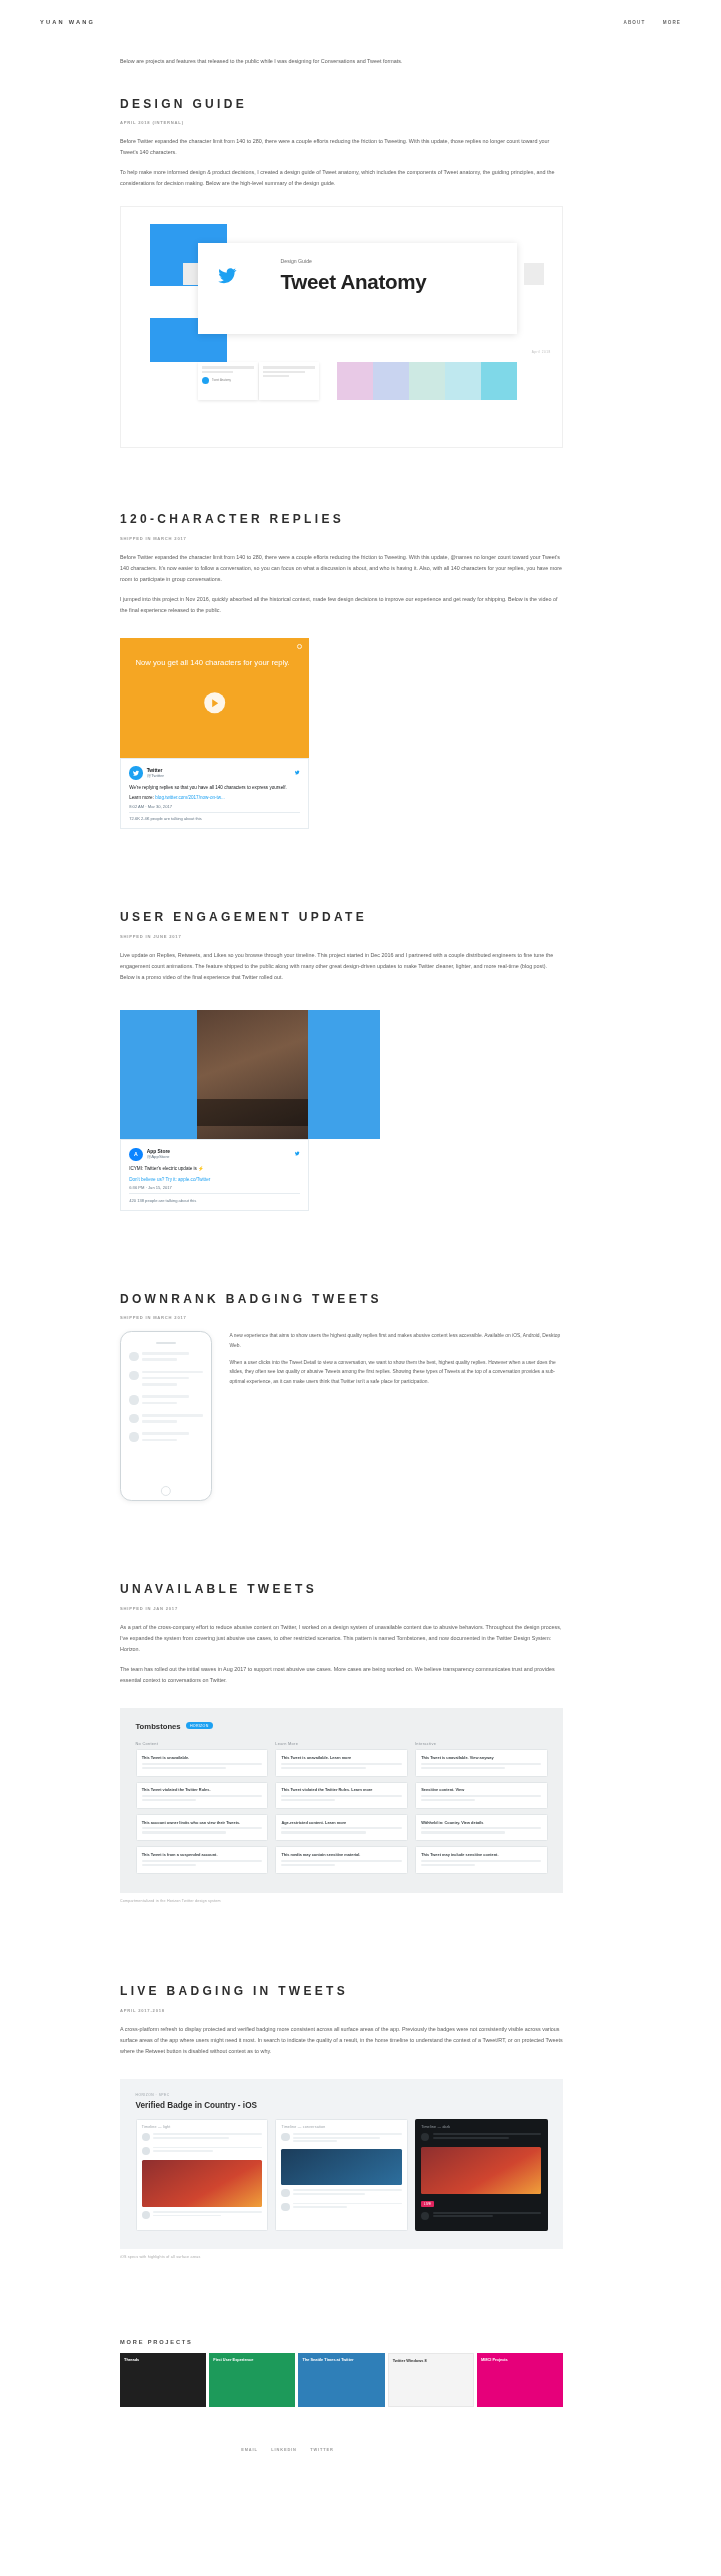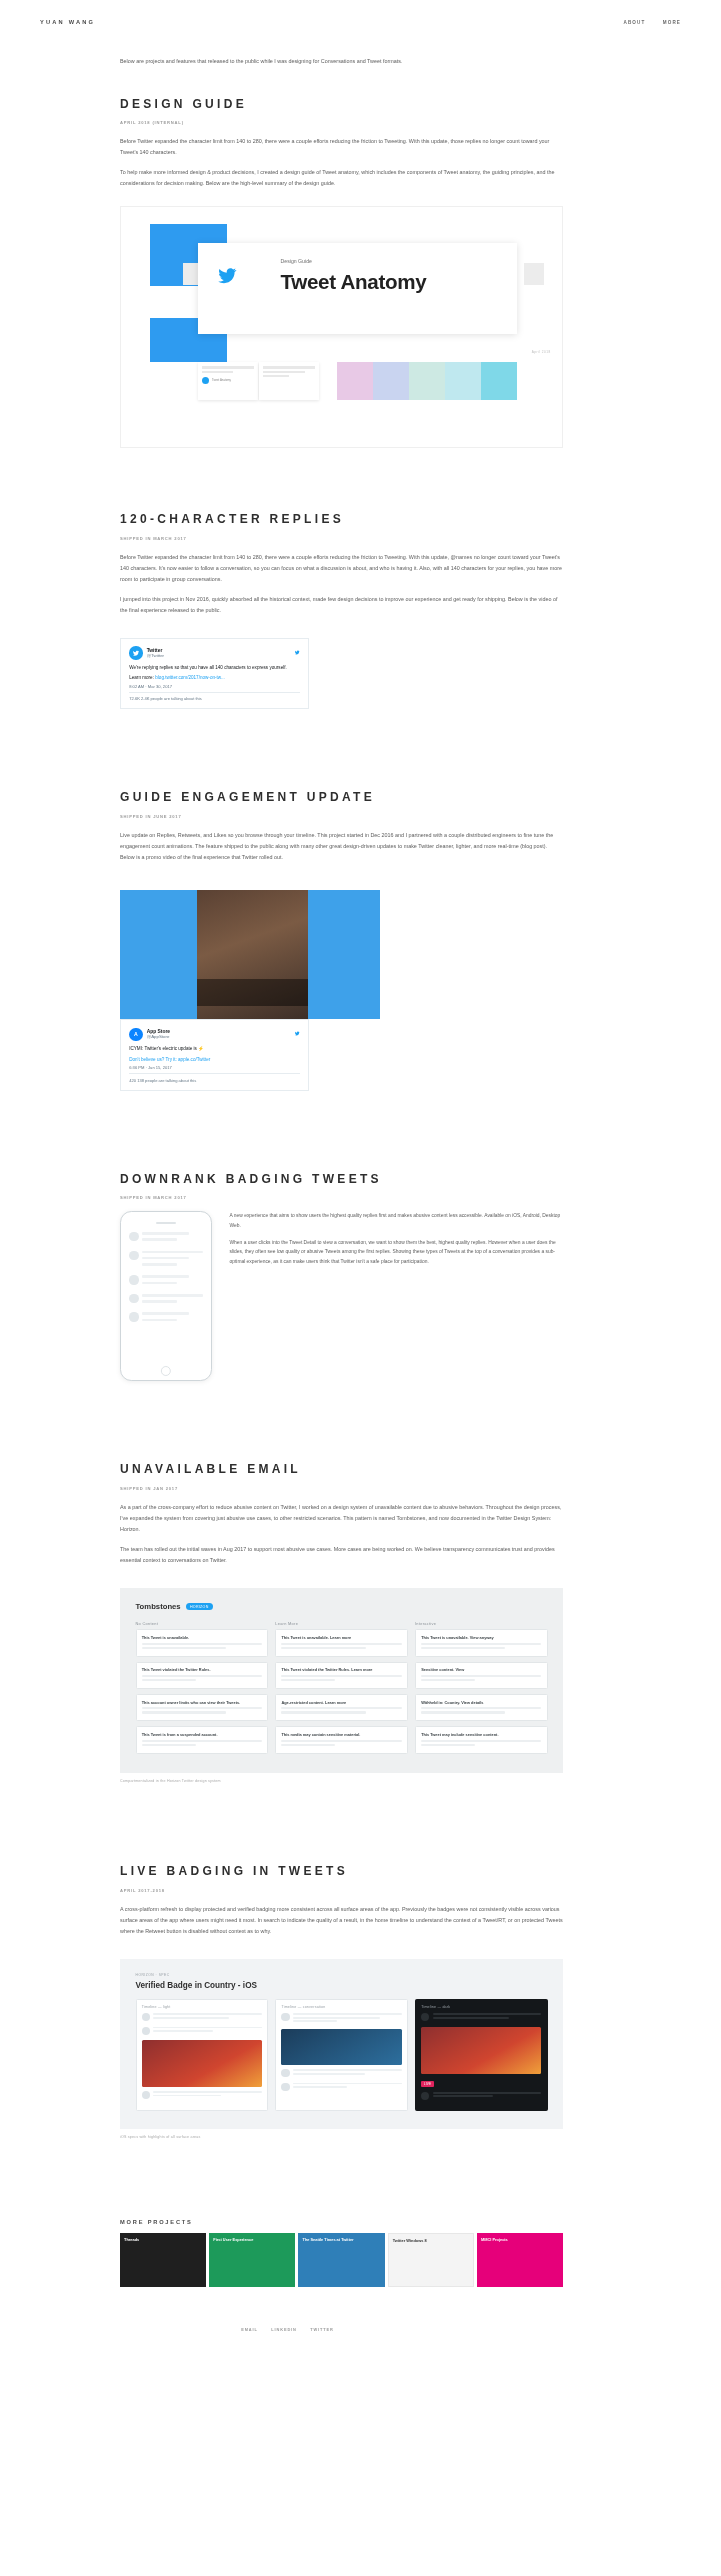--- a/index.html
+++ b/index.html
@@ -150,21 +150,21 @@
   .phone .ln.m { width: 78%; }
   .phone .home { position:absolute; bottom: 4.1px; left: 50%; transform: translateX(-50%); width: 10.3px; height:10.3px; border:0.5px solid #dfe4e7; border-radius:50%; }
   .phone .pbody { padding: 2.1px 3.1px; }
   .phone-row { display:flex; gap: 3.6px; margin-bottom: 6.2px; }
   .phone-av { width: 9.3px; height: 9.3px; border-radius: 50%; background: #e3e8eb; flex: 0 0 9.3px; }
 
   
   .panel {
     width: 443px; background: #eef0f1; padding: 14.4px 15.5px;
   }
-  .panel-head { display:flex; align-items:center; gap: 5.2px; margin-bottom: 9.3px; }
+  .panel-head { display:flex; align-items:flex-start; gap: 5.2px; margin-bottom: 9.3px; }
   .panel-title { font-size: 7.7px; font-weight: 700; color: #2f2f2f; }
   .panel-pill { font-size: 3.6px; background:#1da1f2; color:#fff; padding: 1.5px 4.1px; border-radius: 4.6px; letter-spacing: 0.3px; }
   .tomb-grid { display: grid; grid-template-columns: repeat(3, 1fr); gap: 7.2px; }
   .tomb-col-h { font-size: 3.9px; color:#8b9298; margin-bottom: 3.6px; letter-spacing: 0.3px; }
   .tomb-card { background:#fff; border:0.5px solid #e2e6e8; border-radius:1.5px; padding: 4.6px 5.2px; margin-bottom: 5.2px; }
   .tomb-card .t { font-size: 3.9px; color:#3c4347; margin-bottom: 2.6px; font-weight:600;}
   .tomb-card .b { height: 2.1px; background:#eceff1; border-radius:1px; margin-bottom:2.1px; }
   .tomb-card .b.w70 { width: 70%; }
   .tomb-card .b.w45 { width: 45%; }
   .cap { font-size: 3.6px; color: #a8a8a8; margin-top: 6.2px; letter-spacing: 0.2px; }
@@ -267,20 +267,27 @@
 
     <div class="spacer-md"></div>
 
     <div class="section-block">
       <h2 class="section">120-CHARACTER REPLIES</h2>
       <div class="meta">SHIPPED IN MARCH 2017</div>
       <p class="body">Before Twitter expanded the character limit from 140 to 280, there were a couple efforts reducing the friction to Tweeting. With this update,  @names no longer count toward your Tweet's 140 characters. It's now easier to follow a conversation, so you can focus on what a discussion is about, and who is having it. Also, with all 140 characters for your replies, you have more room to participate in group conversations.</p>
       <p class="body">I jumped into this project in Nov 2016, quickly absorbed all the historical context, made few design decisions to improve our experience and get ready for shipping. Below is the video of the final experience released to the public.</p>
 
       <div class="spacer-sm"></div>
+      <div class="orange-card">
+        <div class="orange-dot"></div>
+        <div class="ot">Now you get all 140 characters for your reply.</div>
+        <div class="play-btn">
+            <div class="play-tri"></div>
+          </div>
+      </div>
 
       <div class="tweetcard">
         <div class="hdr">
           <div class="tw-avatar">
             <svg width="7.7" height="6.7" viewBox="0 0 24 24">
                 <path fill="#fff" d="M23 4.9c-.8.4-1.7.7-2.6.8 1-.6 1.7-1.5 2-2.6-.9.5-1.9.9-2.9 1.1-.8-.9-2-1.5-3.3-1.5-2.5 0-4.6 2.1-4.6 4.6 0 .4 0 .7.1 1C8 8.1 4.9 6.4 2.8 3.8c-.4.7-.6 1.5-.6 2.3 0 1.6.8 3 2 3.8-.7 0-1.4-.2-2-.6 0 2.2 1.6 4.1 3.7 4.5-.4.1-.8.2-1.2.2-.3 0-.6 0-.9-.1.6 1.8 2.3 3.2 4.3 3.2-1.6 1.2-3.6 2-5.7 2-.4 0-.7 0-1.1-.1 2 1.3 4.4 2 7 2 8.4 0 13-7 13-13v-.6c.9-.6 1.7-1.4 2.3-2.3z"></path>
               </svg>
           </div>
           <div>
             <div class="tw-name">Twitter</div>
@@ -300,21 +307,21 @@
         <div class="time">8:02 AM · Mar 30, 2017</div>
         <div class="tw-actions">
           <span>72.6K   2.4K people are talking about this</span>
         </div>
       </div>
     </div>
 
     <div class="spacer-lg"></div>
 
     <div class="section-block">
-      <h2 class="section">GUIDE ENGAGEMENT UPDATE</h2>
+      <h2 class="section">USER ENGAGEMENT UPDATE</h2>
       <div class="meta">SHIPPED IN JUNE 2017</div>
       <p class="body">Live update on Replies, Retweets, and Likes so you browse through your timeline. This project started in Dec 2016 and I partnered with a couple distributed engineers  to fine tune the engagement count animations. The feature shipped to the public along with many other great design-driven updates to make Twitter cleaner, lighter, and more real-time (blog post). Below is a promo video of the final experience that Twitter rolled out.</p>
 
       <div class="spacer-sm"></div>
       <div class="le-row">
         <div class="le-blue"></div>
         <div class="le-photo">
           <div class="le-ph-inner"></div>
           <div class="le-ph-strip"></div>
         </div>
@@ -397,21 +404,21 @@
         <div class="right">
           <p>A new experience that aims to show users the highest quality replies first and makes abusive content less accessible. Available on iOS, Android, Desktop Web.</p>
           <p>When a user clicks into the Tweet Detail to view a conversation, we want to show them the best, highest quality replies.  However when a user does the slides, they often see low quality or abusive Tweets among the first replies.  Showing these types of Tweets at the top of a conversation provides a sub-optimal experience, as it can make users think that Twitter isn't a safe place for participation.</p>
         </div>
       </div>
     </div>
 
     <div class="spacer-lg"></div>
 
     <div class="section-block">
-      <h2 class="section">UNAVAILABLE EMAIL</h2>
+      <h2 class="section">UNAVAILABLE TWEETS</h2>
       <div class="meta">SHIPPED IN JAN 2017</div>
       <p class="body">As a part of the cross-company effort to reduce abusive content on Twitter, I worked on a design system of unavailable content due to abusive behaviors. Throughout the design process, I've expanded the system from covering just abusive use cases, to other restricted scenarios. This pattern is named Tombstones, and now documented in the Twitter Design System: Horizon.</p>
       <p class="body">The team has rolled out the initial waves in Aug 2017 to support most abusive use  cases. More cases are being worked on. We believe transparency communicates trust and provides essential context to conversations on Twitter.</p>
 
       <div class="spacer-sm"></div>
       <div class="panel">
         <div class="panel-head">
           <div class="panel-title">Tombstones</div>
           <div class="panel-pill">HORIZON</div>
         </div>

